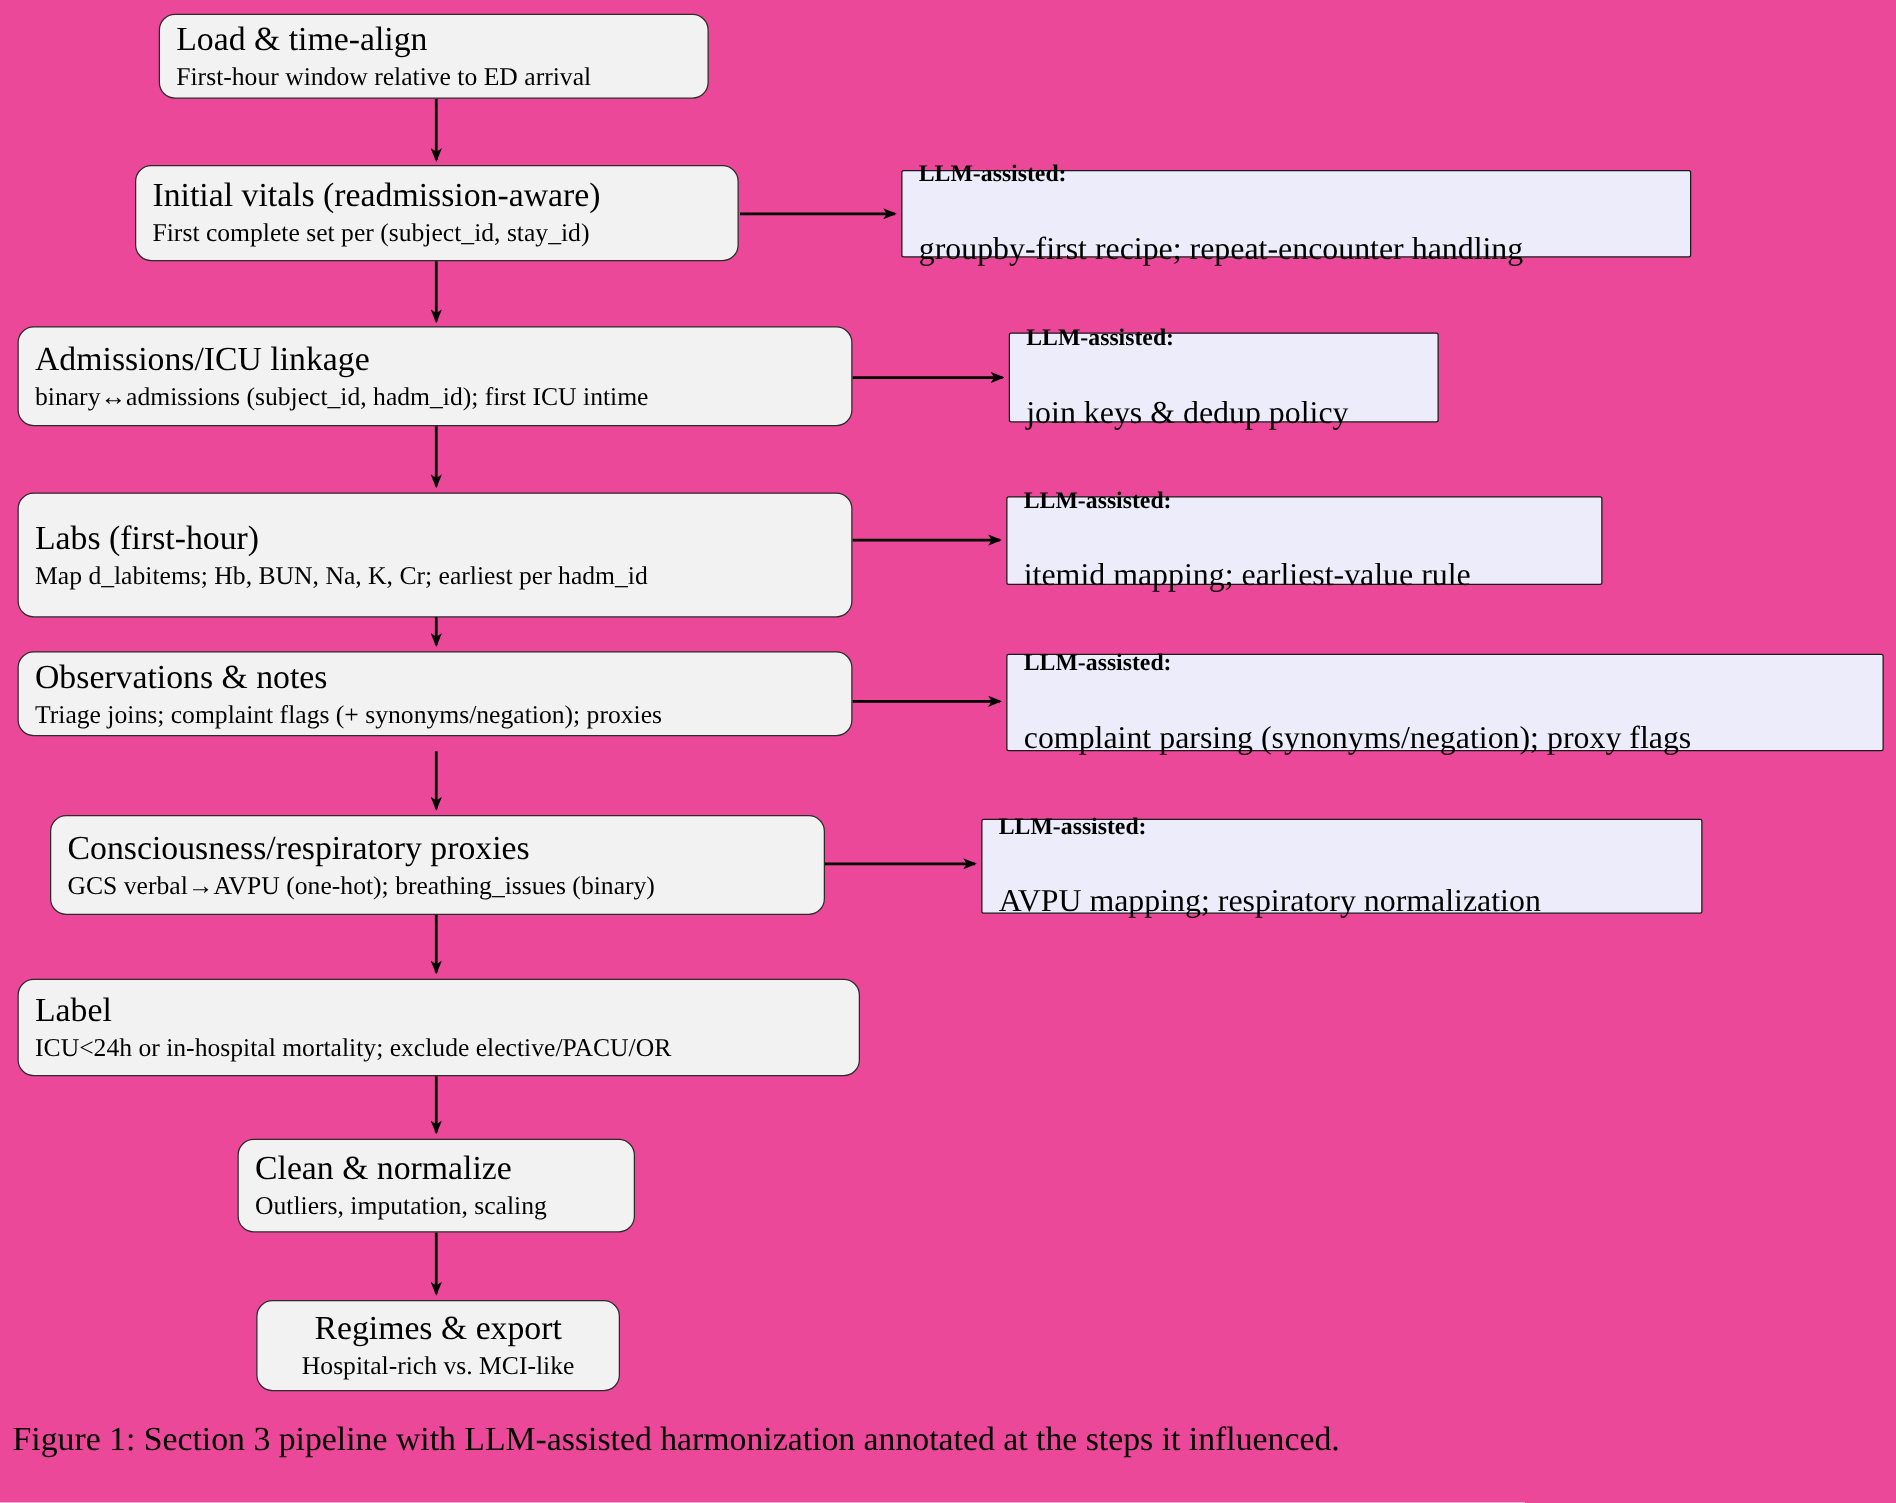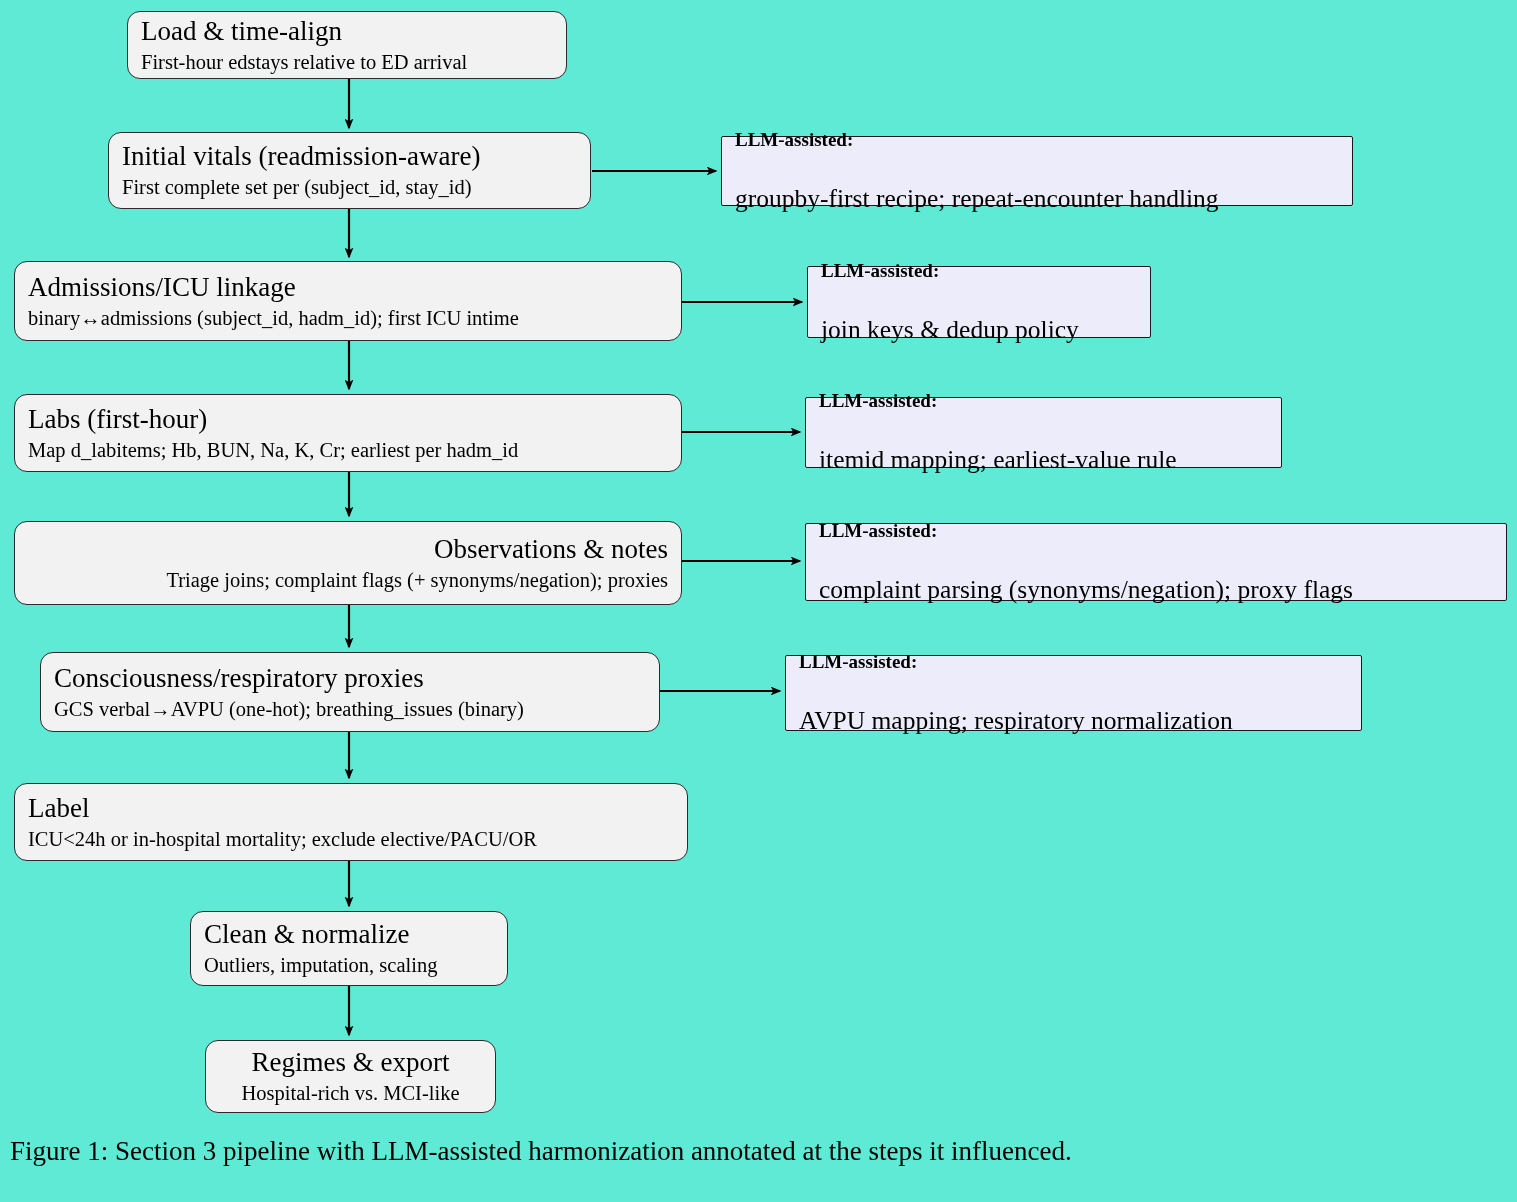--- a/index.html
+++ b/index.html
@@ -5,21 +5,21 @@
   * { margin: 0; padding: 0; box-sizing: border-box; }
   html, body { background: #ffffff; }
   body {
     font-family: "Liberation Serif", "DejaVu Serif", serif;
     color: #000;
   }
   #canvas {
     position: relative;
     width: 1517px;
     height: 1202px;
-    background: #5eead4;
+    background: #ec4899;
     overflow: hidden;
   }
   .step-box {
     position: absolute;
     background: #f2f2f2;
     border: 1.6px solid #2b2b2b;
     border-radius: 13px;
     padding: 4px 13px;
     display: flex;
     flex-direction: column;
@@ -101,39 +101,39 @@
 
     <line x1="592" y1="171" x2="716" y2="171" stroke="#000" stroke-width="2.2" marker-end="url(#ah)"></line>
     <line x1="682" y1="302" x2="802" y2="302" stroke="#000" stroke-width="2.2" marker-end="url(#ah)"></line>
     <line x1="682" y1="432" x2="800" y2="432" stroke="#000" stroke-width="2.2" marker-end="url(#ah)"></line>
     <line x1="682" y1="561" x2="800" y2="561" stroke="#000" stroke-width="2.2" marker-end="url(#ah)"></line>
     <line x1="660" y1="691" x2="780" y2="691" stroke="#000" stroke-width="2.2" marker-end="url(#ah)"></line>
   </svg>
 
   <div class="step-box" style="left:127px; top:11px; width:440px; height:68px;">
     <div class="step-title">Load &amp; time-align</div>
-    <div class="step-sub">First-hour edstays relative to ED arrival</div>
+    <div class="step-sub">First-hour window relative to ED arrival</div>
   </div>
 
   <div class="step-box" style="left:108px; top:132px; width:483px; height:77px;">
     <div class="step-title">Initial vitals (readmission-aware)</div>
     <div class="step-sub">First complete set per (subject_id, stay_id)</div>
   </div>
 
   <div class="step-box" style="left:14px; top:261px; width:668px; height:80px;">
     <div class="step-title">Admissions/ICU linkage</div>
     <div class="step-sub">binary↔admissions (subject_id, hadm_id); first ICU intime</div>
   </div>
 
-  <div class="step-box" style="left:14px; top:394px; width:668px; height:78px;">
+  <div class="step-box" style="left:14px; top:394px; width:668px; height:100px;">
     <div class="step-title">Labs (first-hour)</div>
     <div class="step-sub">Map d_labitems; Hb, BUN, Na, K, Cr; earliest per hadm_id</div>
   </div>
 
-  <div class="step-box" style="left:14px; top:521px; width:668px; height:84px;align-items:flex-end;">
+  <div class="step-box" style="left:14px; top:521px; width:668px; height:68px;">
     <div class="step-title">Observations &amp; notes</div>
     <div class="step-sub">Triage joins; complaint flags (+ synonyms/negation); proxies</div>
   </div>
 
   <div class="step-box" style="left:40px; top:652px; width:620px; height:80px;">
     <div class="step-title">Consciousness/respiratory proxies</div>
     <div class="step-sub">GCS verbal→AVPU (one-hot); breathing_issues (binary)</div>
   </div>
 
   <div class="step-box" style="left:14px; top:783px; width:674px; height:78px;">

